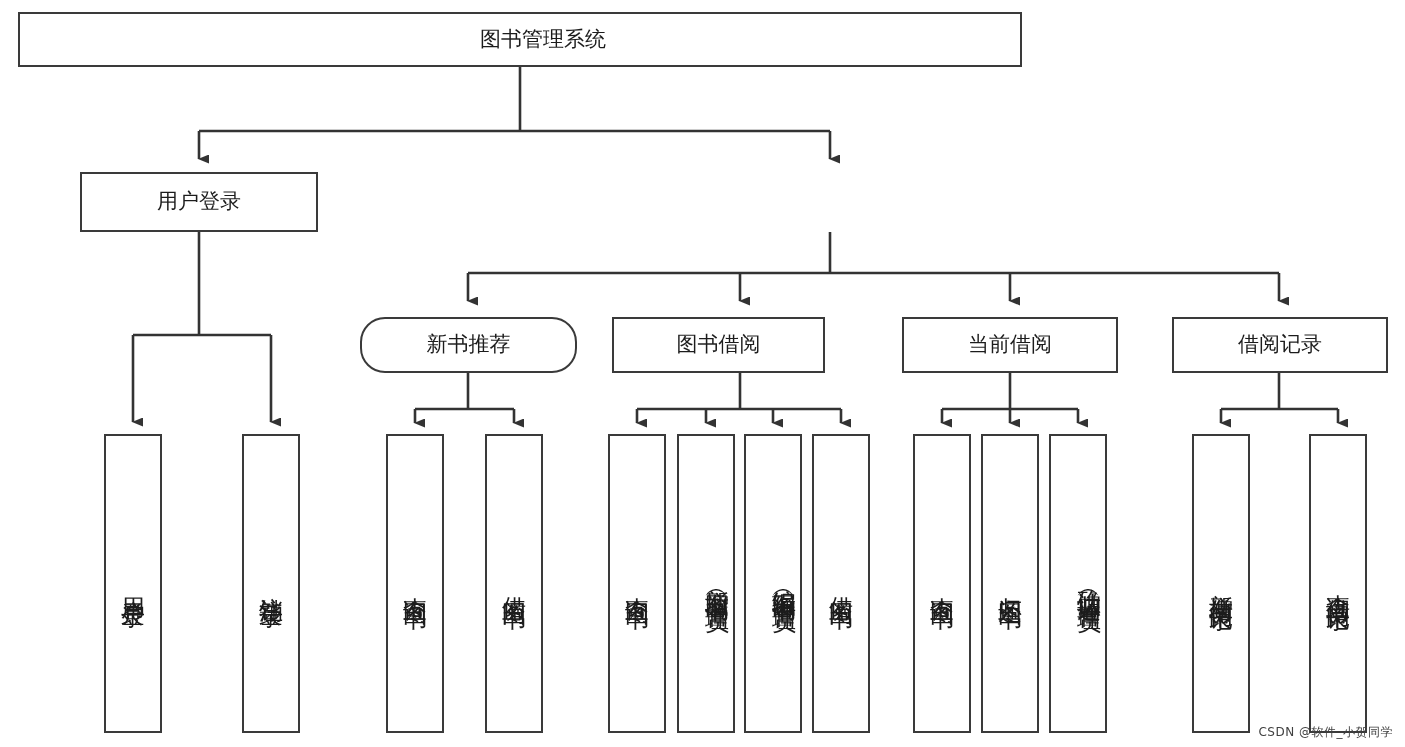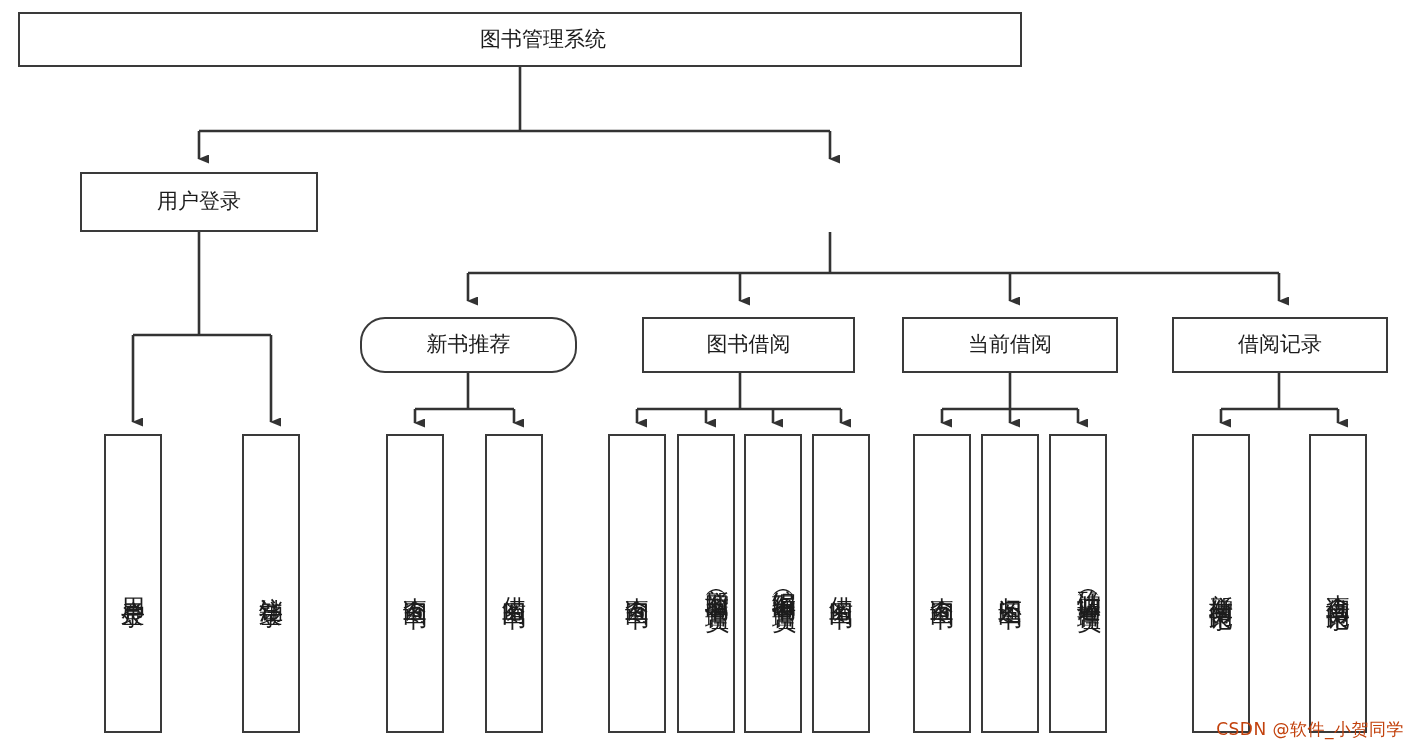--- a/index.html
+++ b/index.html
@@ -47,24 +47,24 @@
   .node.v.top {
     align-items: flex-start;
   }
   .node.v .vtxt {
     writing-mode: vertical-rl;
     text-orientation: upright;
     white-space: nowrap;
   }
   .watermark {
     position: absolute;
-    right: 1px;
+    right: 12px;
     bottom: 6px;
-    font-size: 17px;
-    color: #c2410c;
+    font-size: 12px;
+    color: #404040;
     letter-spacing: 0.5px;
     white-space: nowrap;
   }
 </style>
 </head>
 <body>
 
 <div id="canvas">
 
   <svg id="wires" viewBox="0 0 1405 747" xmlns="http://www.w3.org/2000/svg">
@@ -121,21 +121,21 @@
     <span>图书管理系统</span>
   </div>
 
   <div class="node h" style="left:80px; top:172px; width:238px; height:60px;">
     <span>用户登录</span>
   </div>
 
   <div class="node h" style="left:360px; top:317px; width:217px; height:56px;border-radius:25px;">
     <span>新书推荐</span>
   </div>
-  <div class="node h" style="left:642px; top:317px; width:213px; height:56px;">
+  <div class="node h" style="left:612px; top:317px; width:213px; height:56px;">
     <span>图书借阅</span>
   </div>
   <div class="node h" style="left:1172px; top:317px; width:216px; height:56px;">
     <span>借阅记录</span>
   </div>
   <div class="node h" style="left:902px; top:317px; width:216px; height:56px;">
     <span>当前借阅</span>
   </div>
 
   <div class="node v" style="left:104px; top:434px; width:58px; height:299px;">

